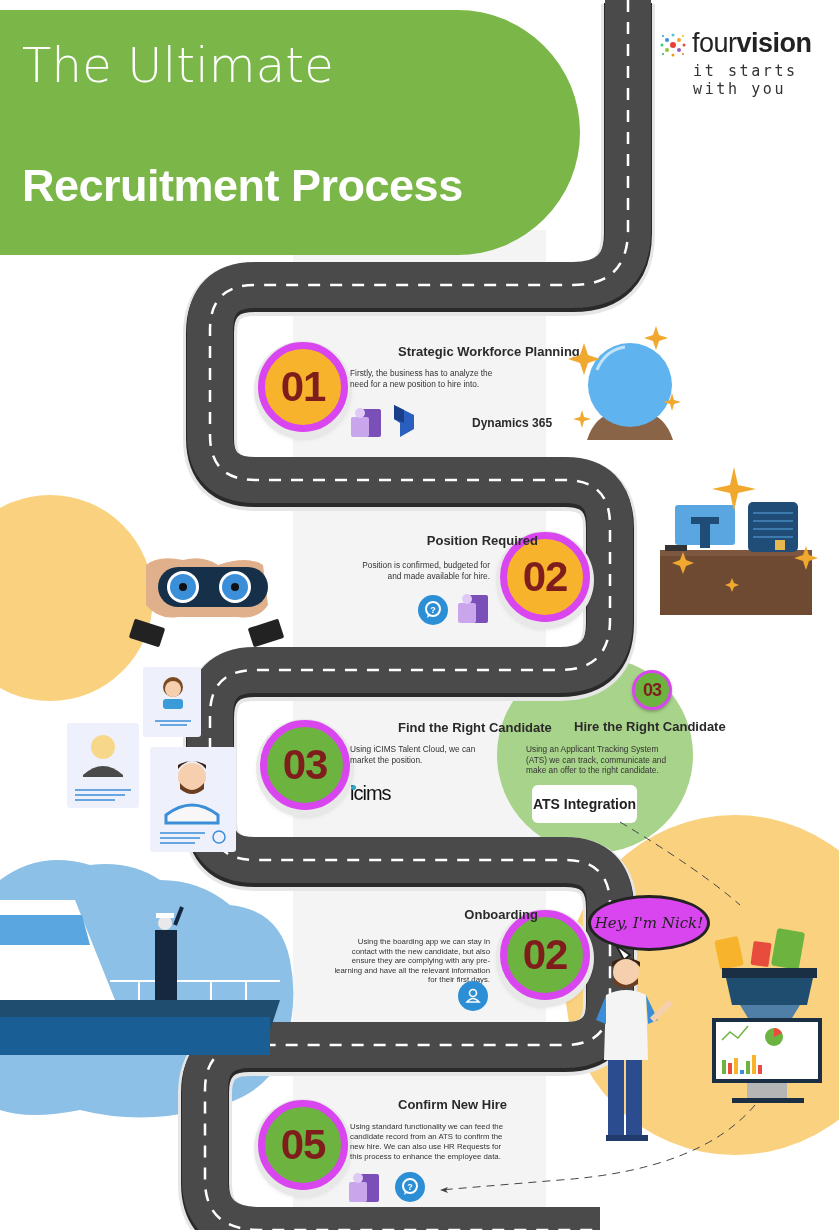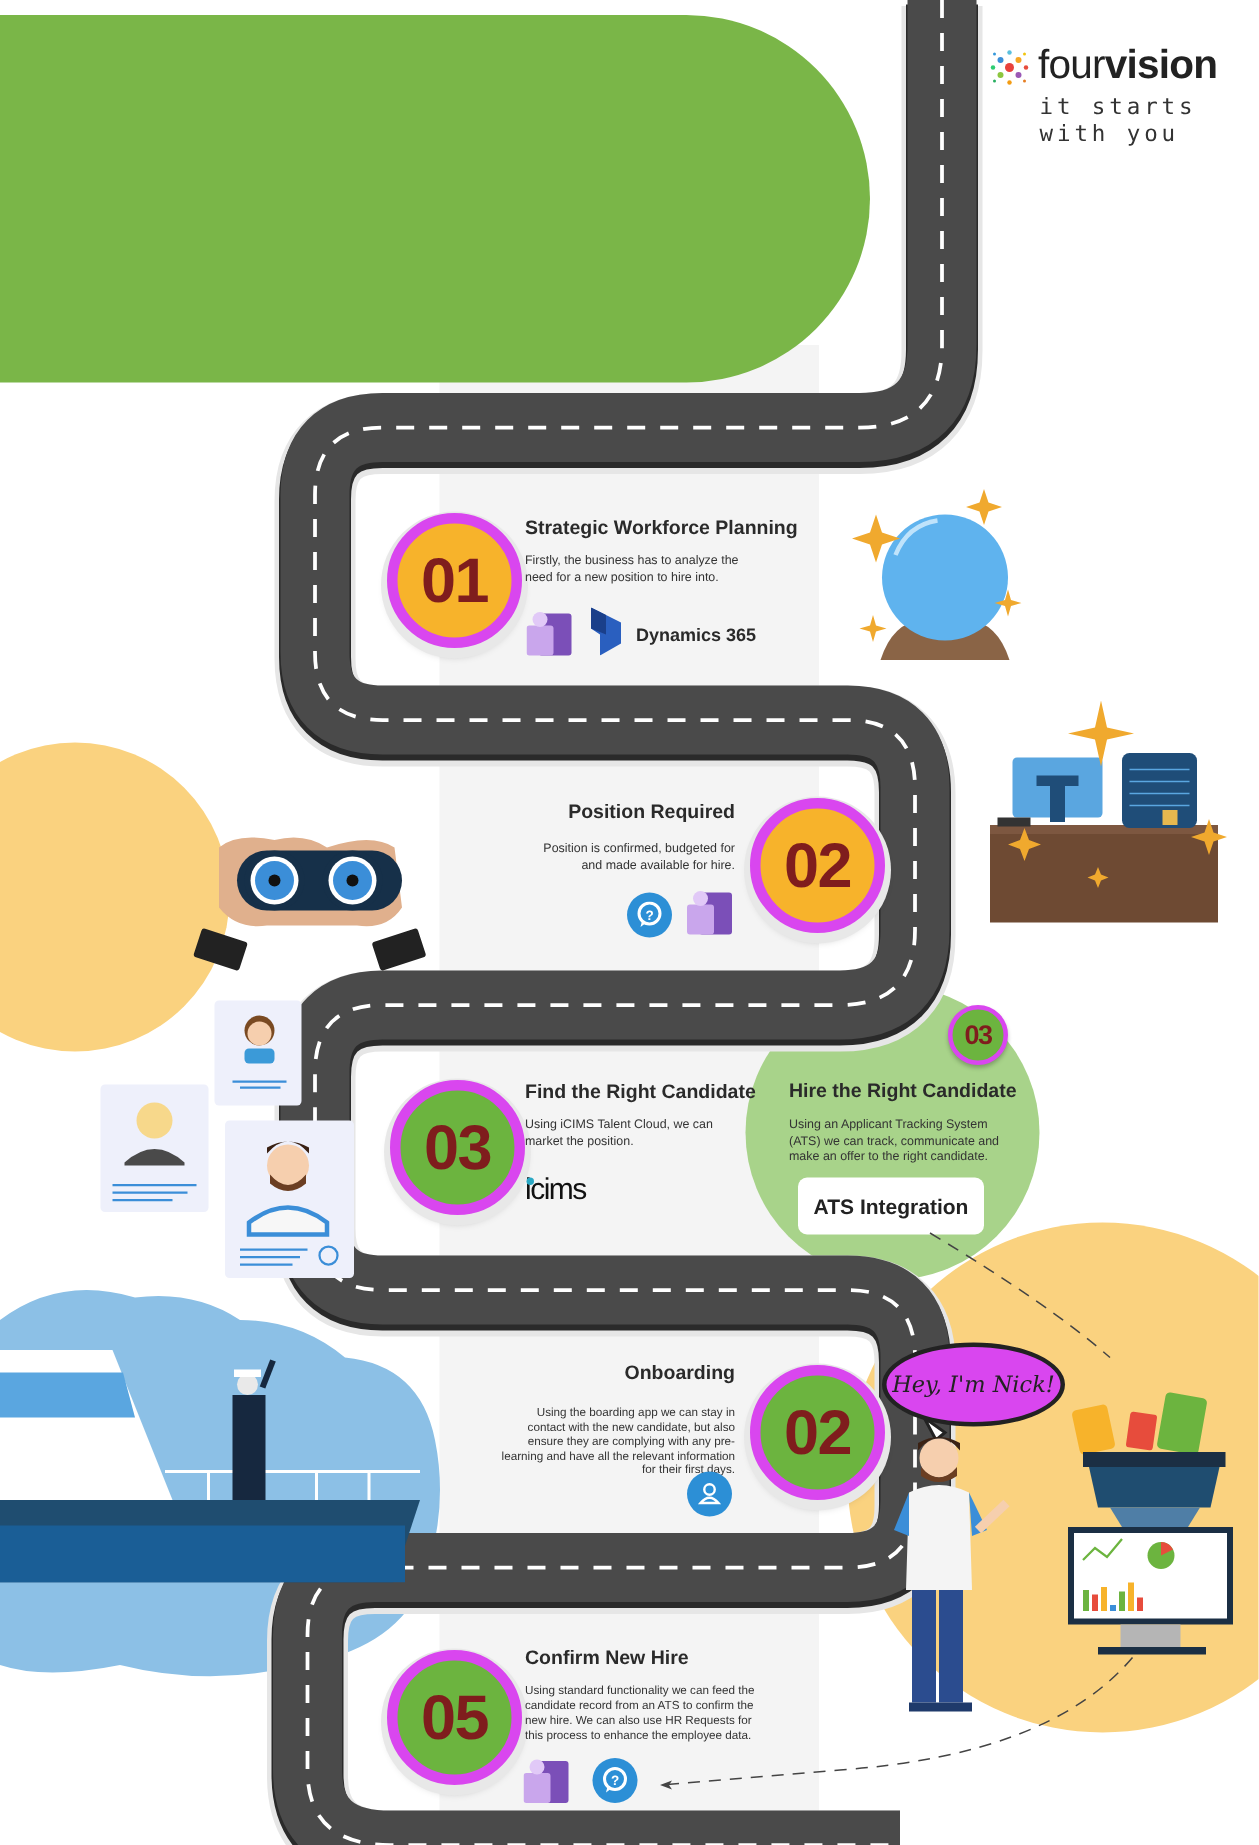--- a/index.html
+++ b/index.html
@@ -11,25 +11,25 @@
   .hero .l1{top:27px;}
   .hero .l2{top:89px;}
   .hero .l3{position:absolute;left:22px;top:150px;color:#fff;font-size:45px;font-weight:bold;font-family:"Liberation Sans",sans-serif;letter-spacing:-0.5px;}
   .logo{position:absolute;left:658px;top:28px;width:175px;height:50px;}
   .logo .name{position:absolute;left:34px;top:0;font-size:27px;color:#222;letter-spacing:-0.5px;}
   .logo .name b{font-weight:bold;}
   .logo .tag{position:absolute;left:35px;top:34px;font-size:15px;color:#333;letter-spacing:2.6px;font-family:"DejaVu Sans Mono",monospace;}
   .badge{position:absolute;width:76px;height:76px;border-radius:50%;color:#7f1d1d;font-weight:bold;font-size:42px;display:flex;align-items:center;justify-content:center;box-shadow:0 3px 0 4px #e8e8e8, 0 5px 6px rgba(0,0,0,0.25);border:7px solid #d946ef;font-family:"Liberation Sans",sans-serif;letter-spacing:-1px;}
   .orange{background:#f7b32b;}
   .green{background:#6cb43f;}
-  .title{position:absolute;font-size:13px;font-weight:bold;color:#2a2a2a;}
+  .title{position:absolute;font-size:13px;font-weight:bold;color:#2a2a2a;margin-left:48px;}
   .desc{position:absolute;font-size:8.3px;line-height:10.5px;color:#333;}
   .right{text-align:right;}
   .chat-ico{position:absolute;width:30px;height:30px;border-radius:50%;background:#2c8fd6;display:flex;align-items:center;justify-content:center;}
-  .ats-box{position:absolute;left:532px;top:785px;width:124px;height:38px;background:#fff;border-radius:6px;font-size:14px;font-weight:bold;color:#222;display:flex;align-items:center;justify-content:center;}
+  .ats-box{position:absolute;left:532px;top:785px;width:105px;height:38px;background:#fff;border-radius:6px;font-size:14px;font-weight:bold;color:#222;display:flex;align-items:center;justify-content:center;}
   .bubble{position:absolute;left:588px;top:895px;width:116px;height:50px;background:#d946ef;border:3px solid #222;border-radius:50%;font-size:15px;color:#222;display:flex;align-items:center;justify-content:center;font-family:"DejaVu Serif",serif;font-style:italic;}
 </style>
 </head>
 <body>
 
 <div class="panel"></div>
 
 <svg class="abs" style="left:0;top:0" width="839" height="1230">
   <circle cx="50" cy="598" r="103" fill="#fad27f"></circle>
   <circle cx="595" cy="755" r="98" fill="#a8d38a"></circle>
@@ -42,20 +42,22 @@
   <defs>
     <path id="roadpath" d="M628,0 L628,230 Q628,285 573,285 L255,285 Q210,285 210,330 L210,435 Q210,480 255,480 L565,480 Q610,480 610,525 L610,620 Q610,670 560,670 L255,670 Q210,670 210,715 L210,815 Q210,860 255,860 L565,860 Q610,860 610,905 L610,1000 Q610,1045 565,1045 L250,1045 Q205,1045 205,1090 L205,1180 Q205,1230 260,1230 L600,1230"></path>
   </defs>
   <use href="#roadpath" fill="none" stroke="#e6e6e6" stroke-width="54" transform="translate(0,4)"></use>
   <use href="#roadpath" fill="none" stroke="#2a2a2a" stroke-width="48" transform="translate(0,3)"></use>
   <use href="#roadpath" fill="none" stroke="#4a4a4a" stroke-width="46"></use>
   <use href="#roadpath" fill="none" stroke="#ffffff" stroke-width="2.5" stroke-dasharray="12 10"></use>
 </svg>
 
 <div class="hero">
+  <div class="l1">The Ultimate</div>
+  <div class="l3">Recruitment Process</div>
 </div>
 
 <div class="logo">
   <svg class="abs" style="left:0;top:2px" width="30" height="30">
     <circle cx="15" cy="15" r="3" fill="#e8413c"></circle>
     <circle cx="9" cy="10" r="2" fill="#3b8ed8"></circle>
       <circle cx="21" cy="10" r="2" fill="#f6a623"></circle>
     <circle cx="9" cy="20" r="2" fill="#8cc63f"></circle>
       <circle cx="21" cy="20" r="2" fill="#9b59b6"></circle>
     <circle cx="15" cy="5" r="1.5" fill="#5bc0de"></circle>

